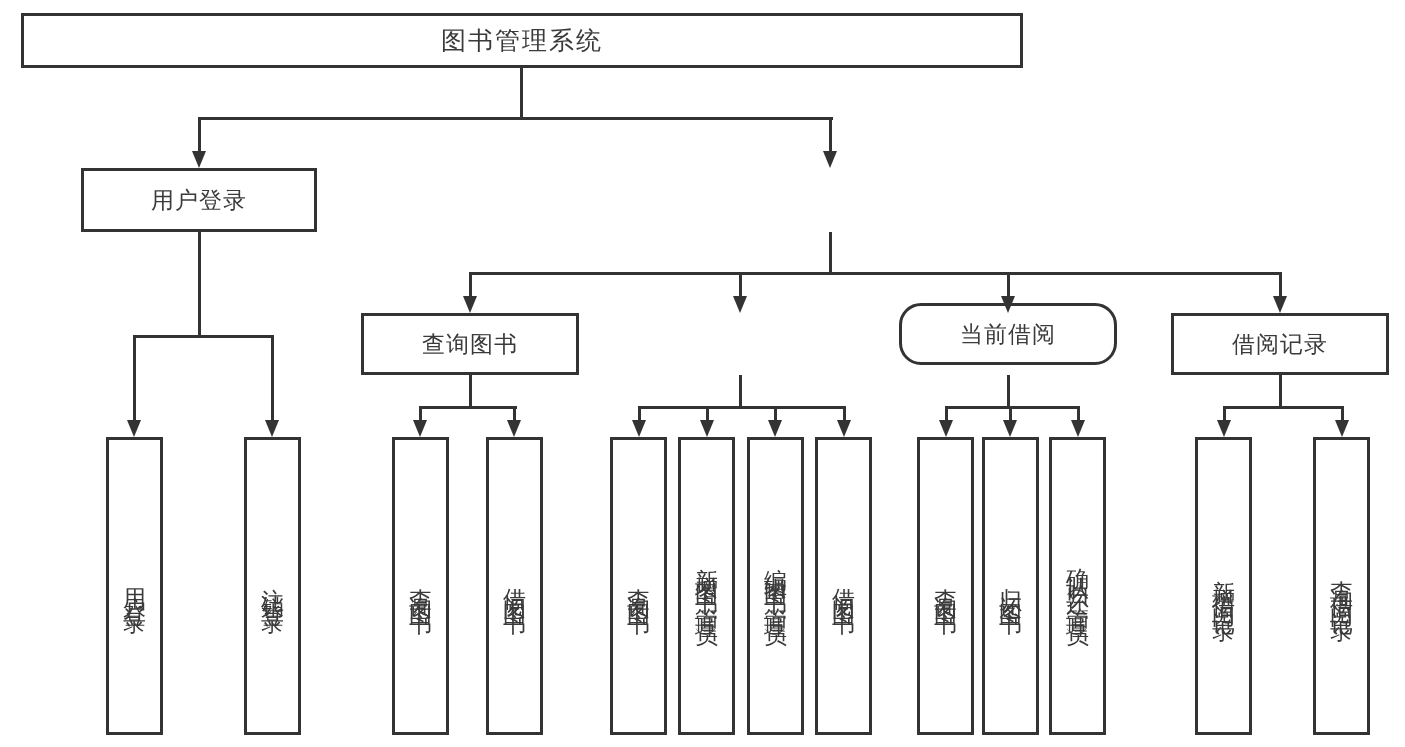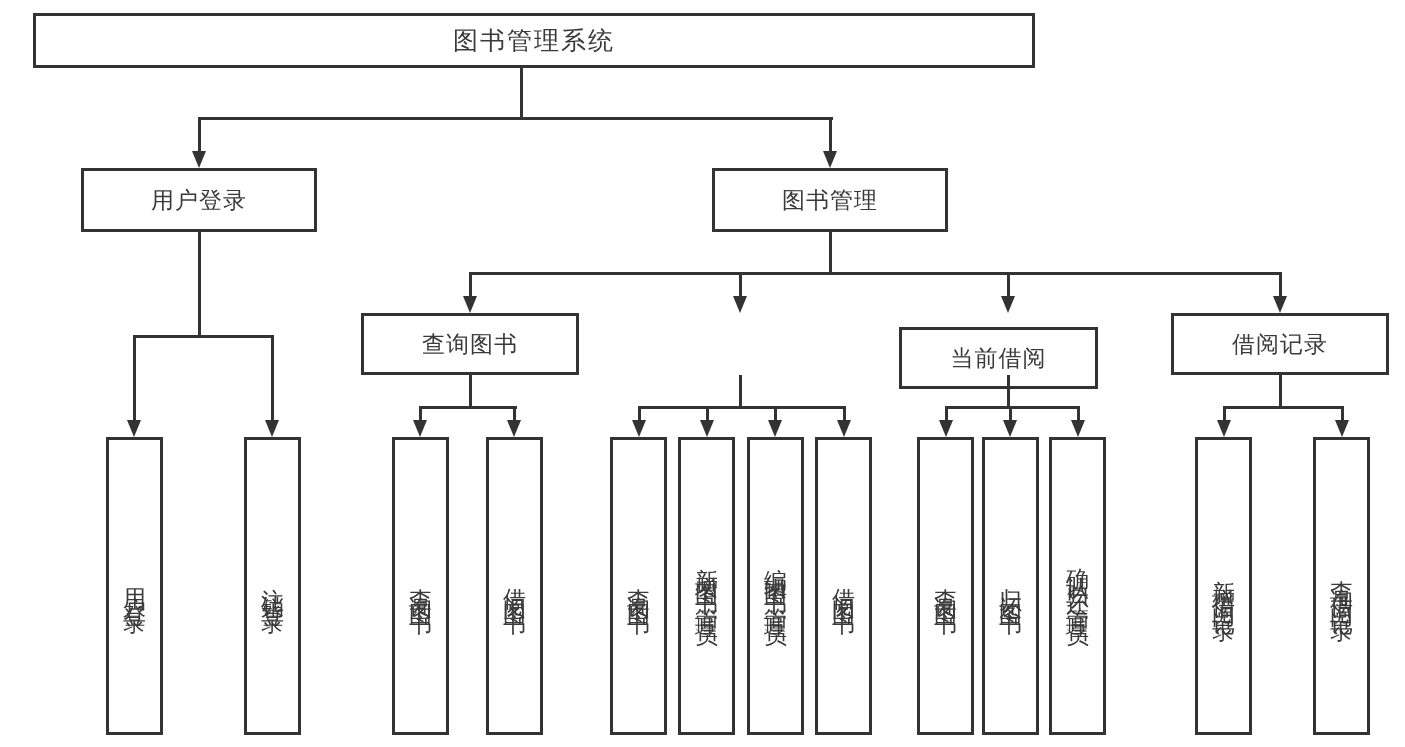--- a/index.html
+++ b/index.html
@@ -44,35 +44,32 @@
     font-size:21px;color:var(--watermark,#9e9e9e);
     text-shadow:0 0 2px #fff,1px 1px 1px #fff;
     white-space:nowrap;
   }
 </style>
 </head>
 <body>
 
 <div id="canvas">
 
-  <div class="box" style="left:21px;top:13px;width:1002px;height:55px;margin-left:12px;">
+  <div class="box" style="left:21px;top:13px;width:1002px;height:55px;">
     <span class="h-label root-label">图书管理系统</span>
   </div>
 
   <div class="box" style="left:81px;top:168px;width:236px;height:64px;">
     <span class="h-label">用户登录</span>
   </div>
-  <div class="box" style="left:712px;top:168px;width:236px;height:64px;">
-    <span class="h-label">图书管理</span>
-  </div>
 
   <div class="box" style="left:361px;top:313px;width:218px;height:62px;">
     <span class="h-label">查询图书</span>
   </div>
-  <div class="box" style="left:899px;top:327px;width:199px;height:62px;">
+  <div class="box" style="left:899px;top:303px;width:218px;height:62px;border-radius:22px;">
     <span class="h-label">当前借阅</span>
   </div>
   <div class="box" style="left:1171px;top:313px;width:218px;height:62px;">
     <span class="h-label">借阅记录</span>
   </div>
 
   <div class="box" style="left:106px;top:437px;width:57px;height:298px;">
     <span class="v-label">用户登录</span>
   </div>
   <div class="box" style="left:244px;top:437px;width:57px;height:298px;">

